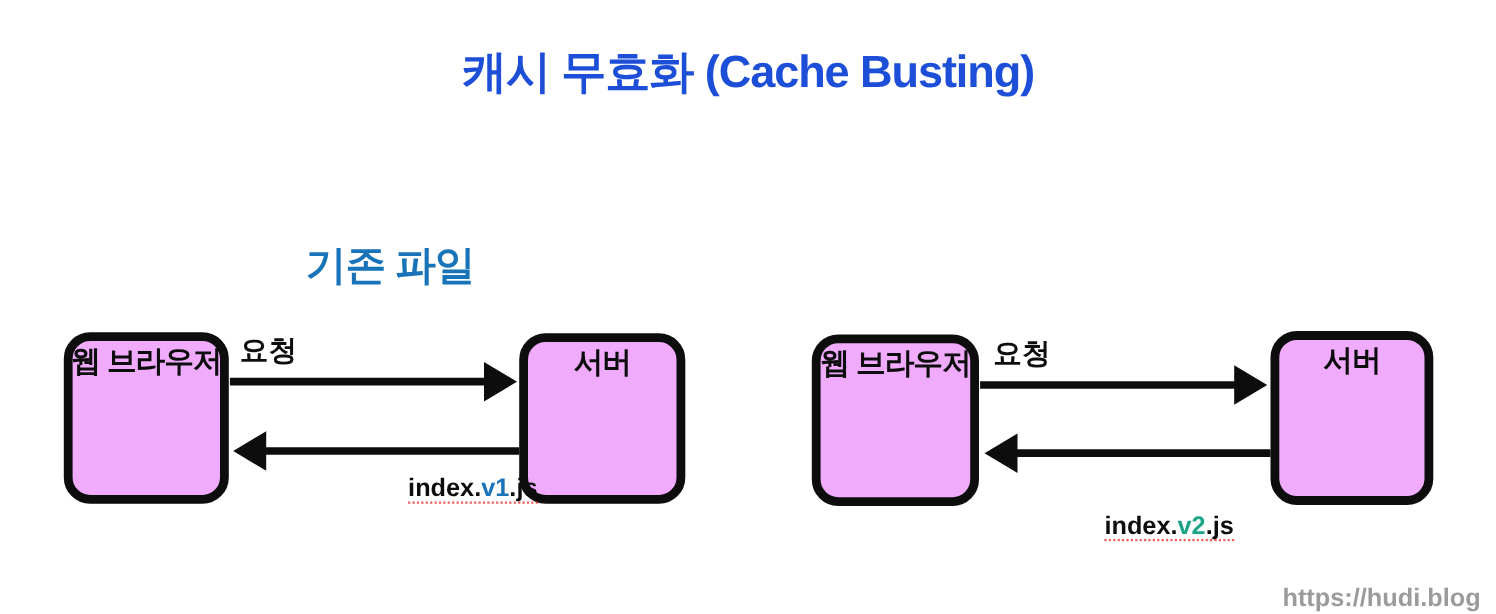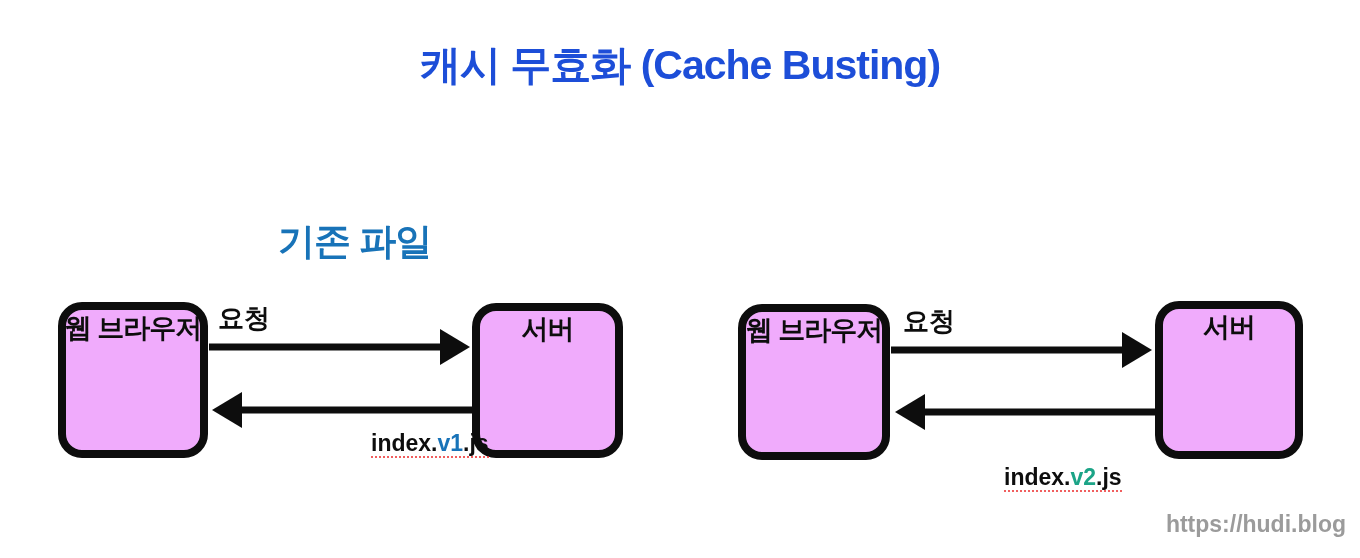--- a/index.html
+++ b/index.html
@@ -90,21 +90,21 @@
     border-bottom: 2px dotted rgba(235, 40, 40, 0.75);
     padding-bottom: 0px;
     line-height: 1.1;
   }
   .l-file { left: 371px;  top: 431px; }
   .r-file { left: 1004px; top: 431px; margin-top: 34px; }
 
   .watermark {
     position: absolute;
     right: 14px;
-    top: 511px;
+    top: 530px;
     font-size: 23px;
     font-weight: 800;
     color: #9b9b9b;
     white-space: nowrap;
   }
 </style>
 </head>
 <body>
 
 <div class="canvas">

